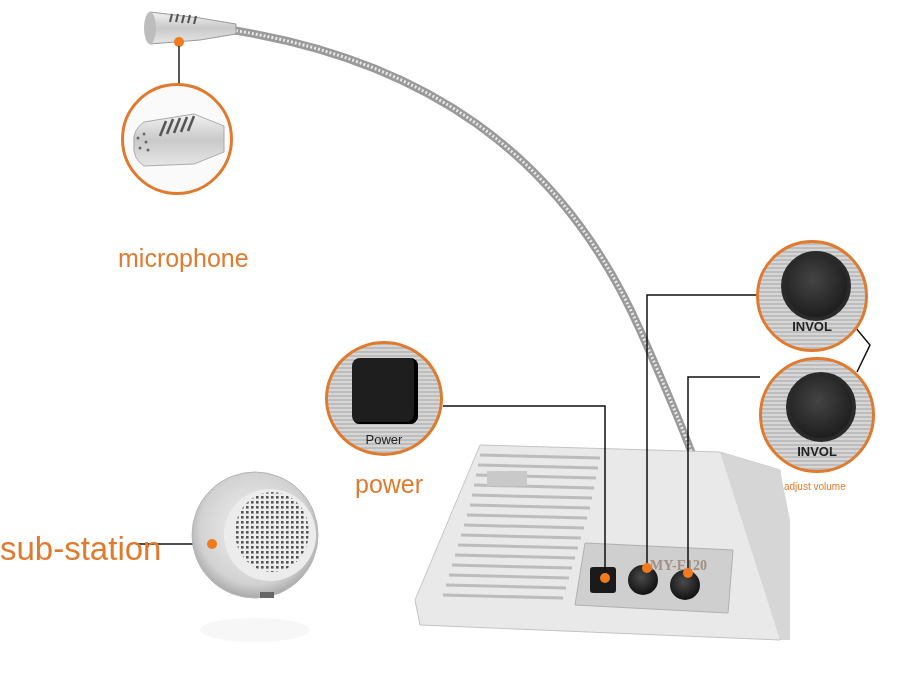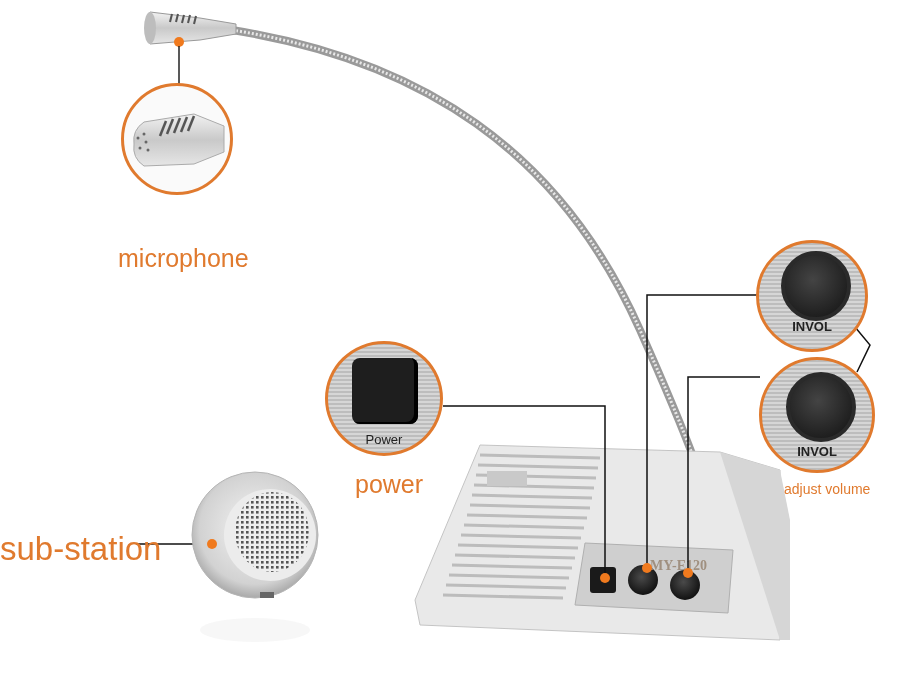--- a/index.html
+++ b/index.html
@@ -2,21 +2,21 @@
 <html><head>
 <meta charset="utf-8">
 <style>
   html,body{margin:0;padding:0;background:#ffffff;}
   body{width:901px;height:682px;position:relative;overflow:hidden;font-family:"Liberation Sans",sans-serif;}
   .abs{position:absolute;}
   .label{position:absolute;color:#e07a2e;font-family:"Liberation Sans",sans-serif;white-space:nowrap;}
   .lbl-mic{left:118px;top:203px;font-size:25px;margin-top:41px;}
   .lbl-power{left:355px;top:470px;font-size:25px;}
   .lbl-sub{left:0;top:530px;font-size:33px;}
-  .lbl-adjust{left:784px;top:481px;font-size:14px;}
+  .lbl-adjust{left:784px;top:481px;font-size:10px;}
   .callout-circle{position:absolute;border:3px solid #e07a2e;border-radius:50%;overflow:hidden;box-sizing:border-box;
     background:repeating-linear-gradient(0deg,#bdbdbd 0 2px,#d6d6d6 2px 4px);}
   .mic-callout{left:121px;top:83px;width:112px;height:112px;background:#fafafa;}
   .power-callout{left:325px;top:341px;width:118px;height:115px;}
   .involve-callout{left:756px;top:240px;width:112px;height:112px;}
   .outvol-callout{left:759px;top:357px;width:116px;height:116px;}
   .inner-text{position:absolute;left:0;right:0;text-align:center;color:#222;font-size:13px;font-weight:bold;}
 </style>
 </head>
 <body>

